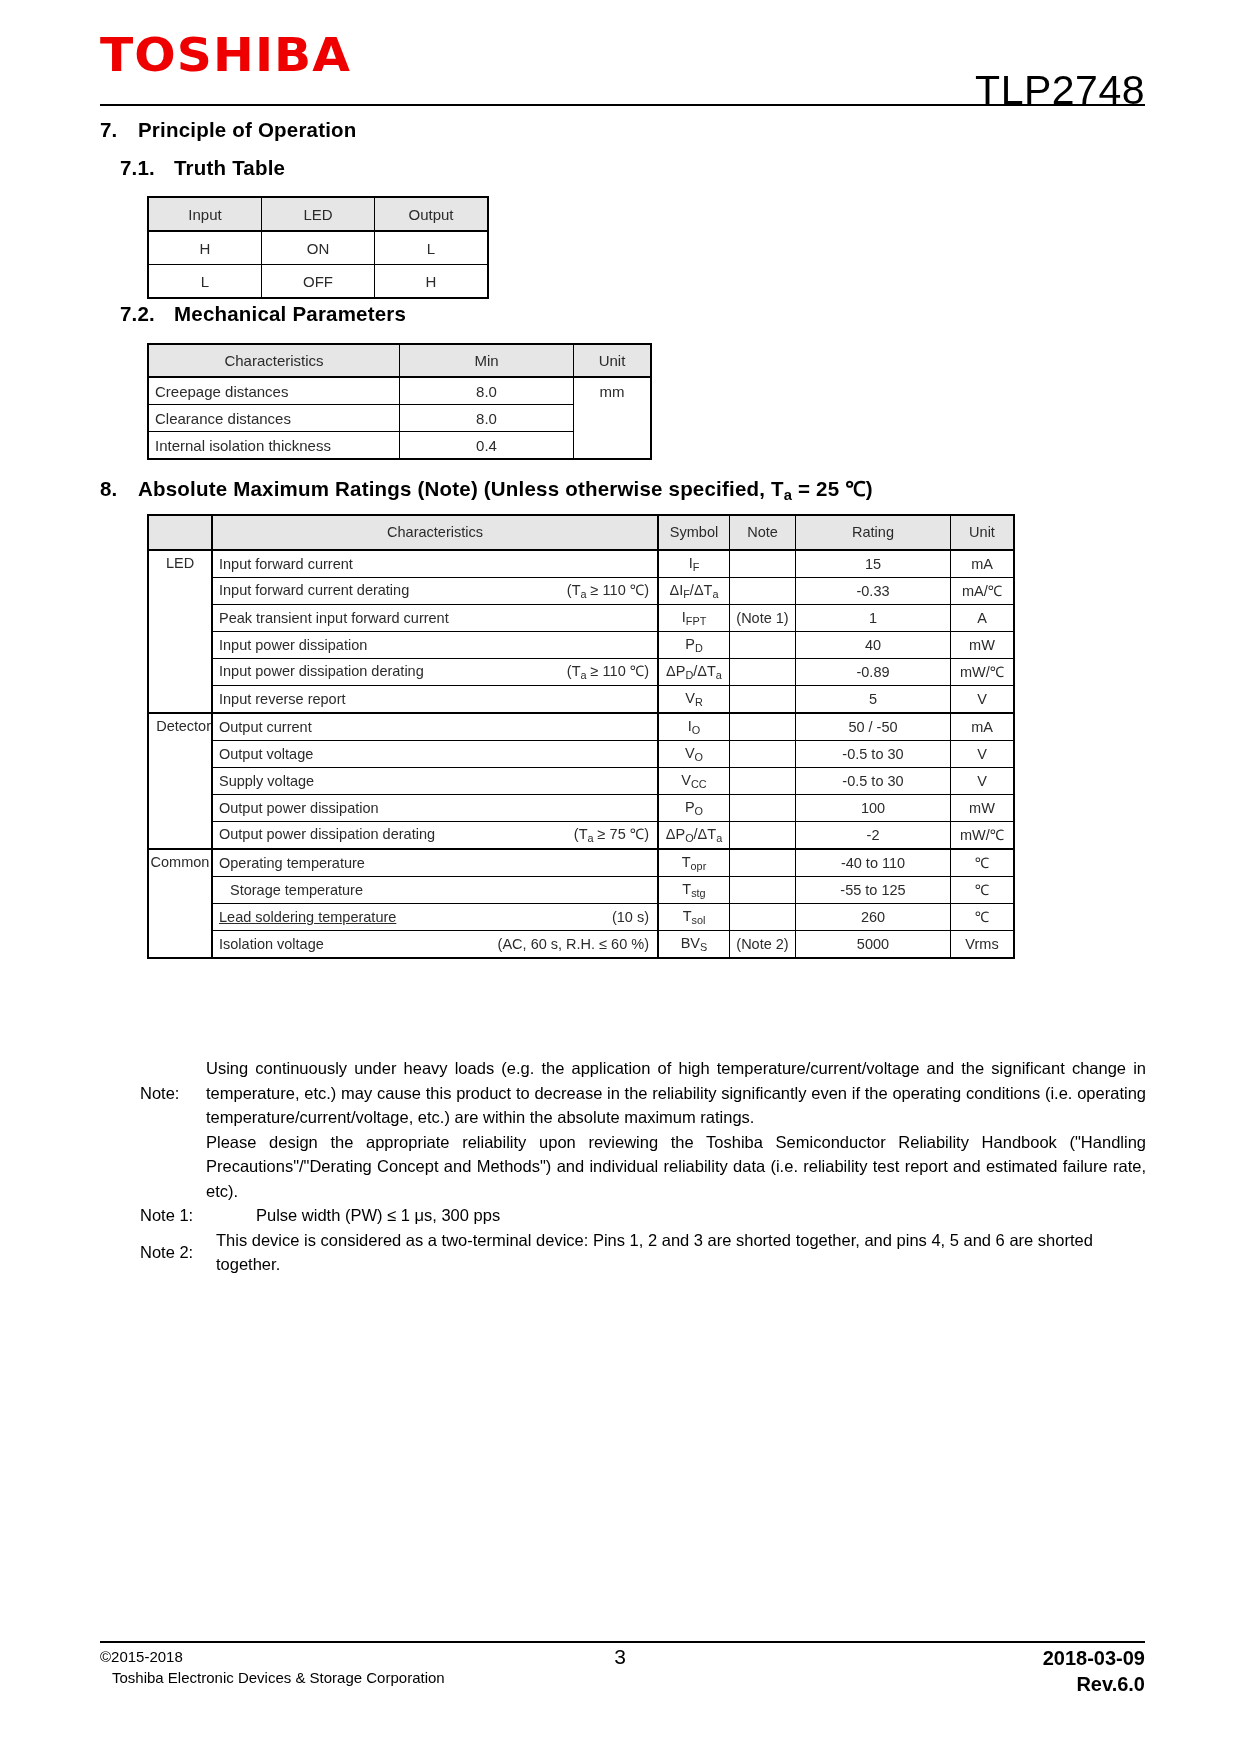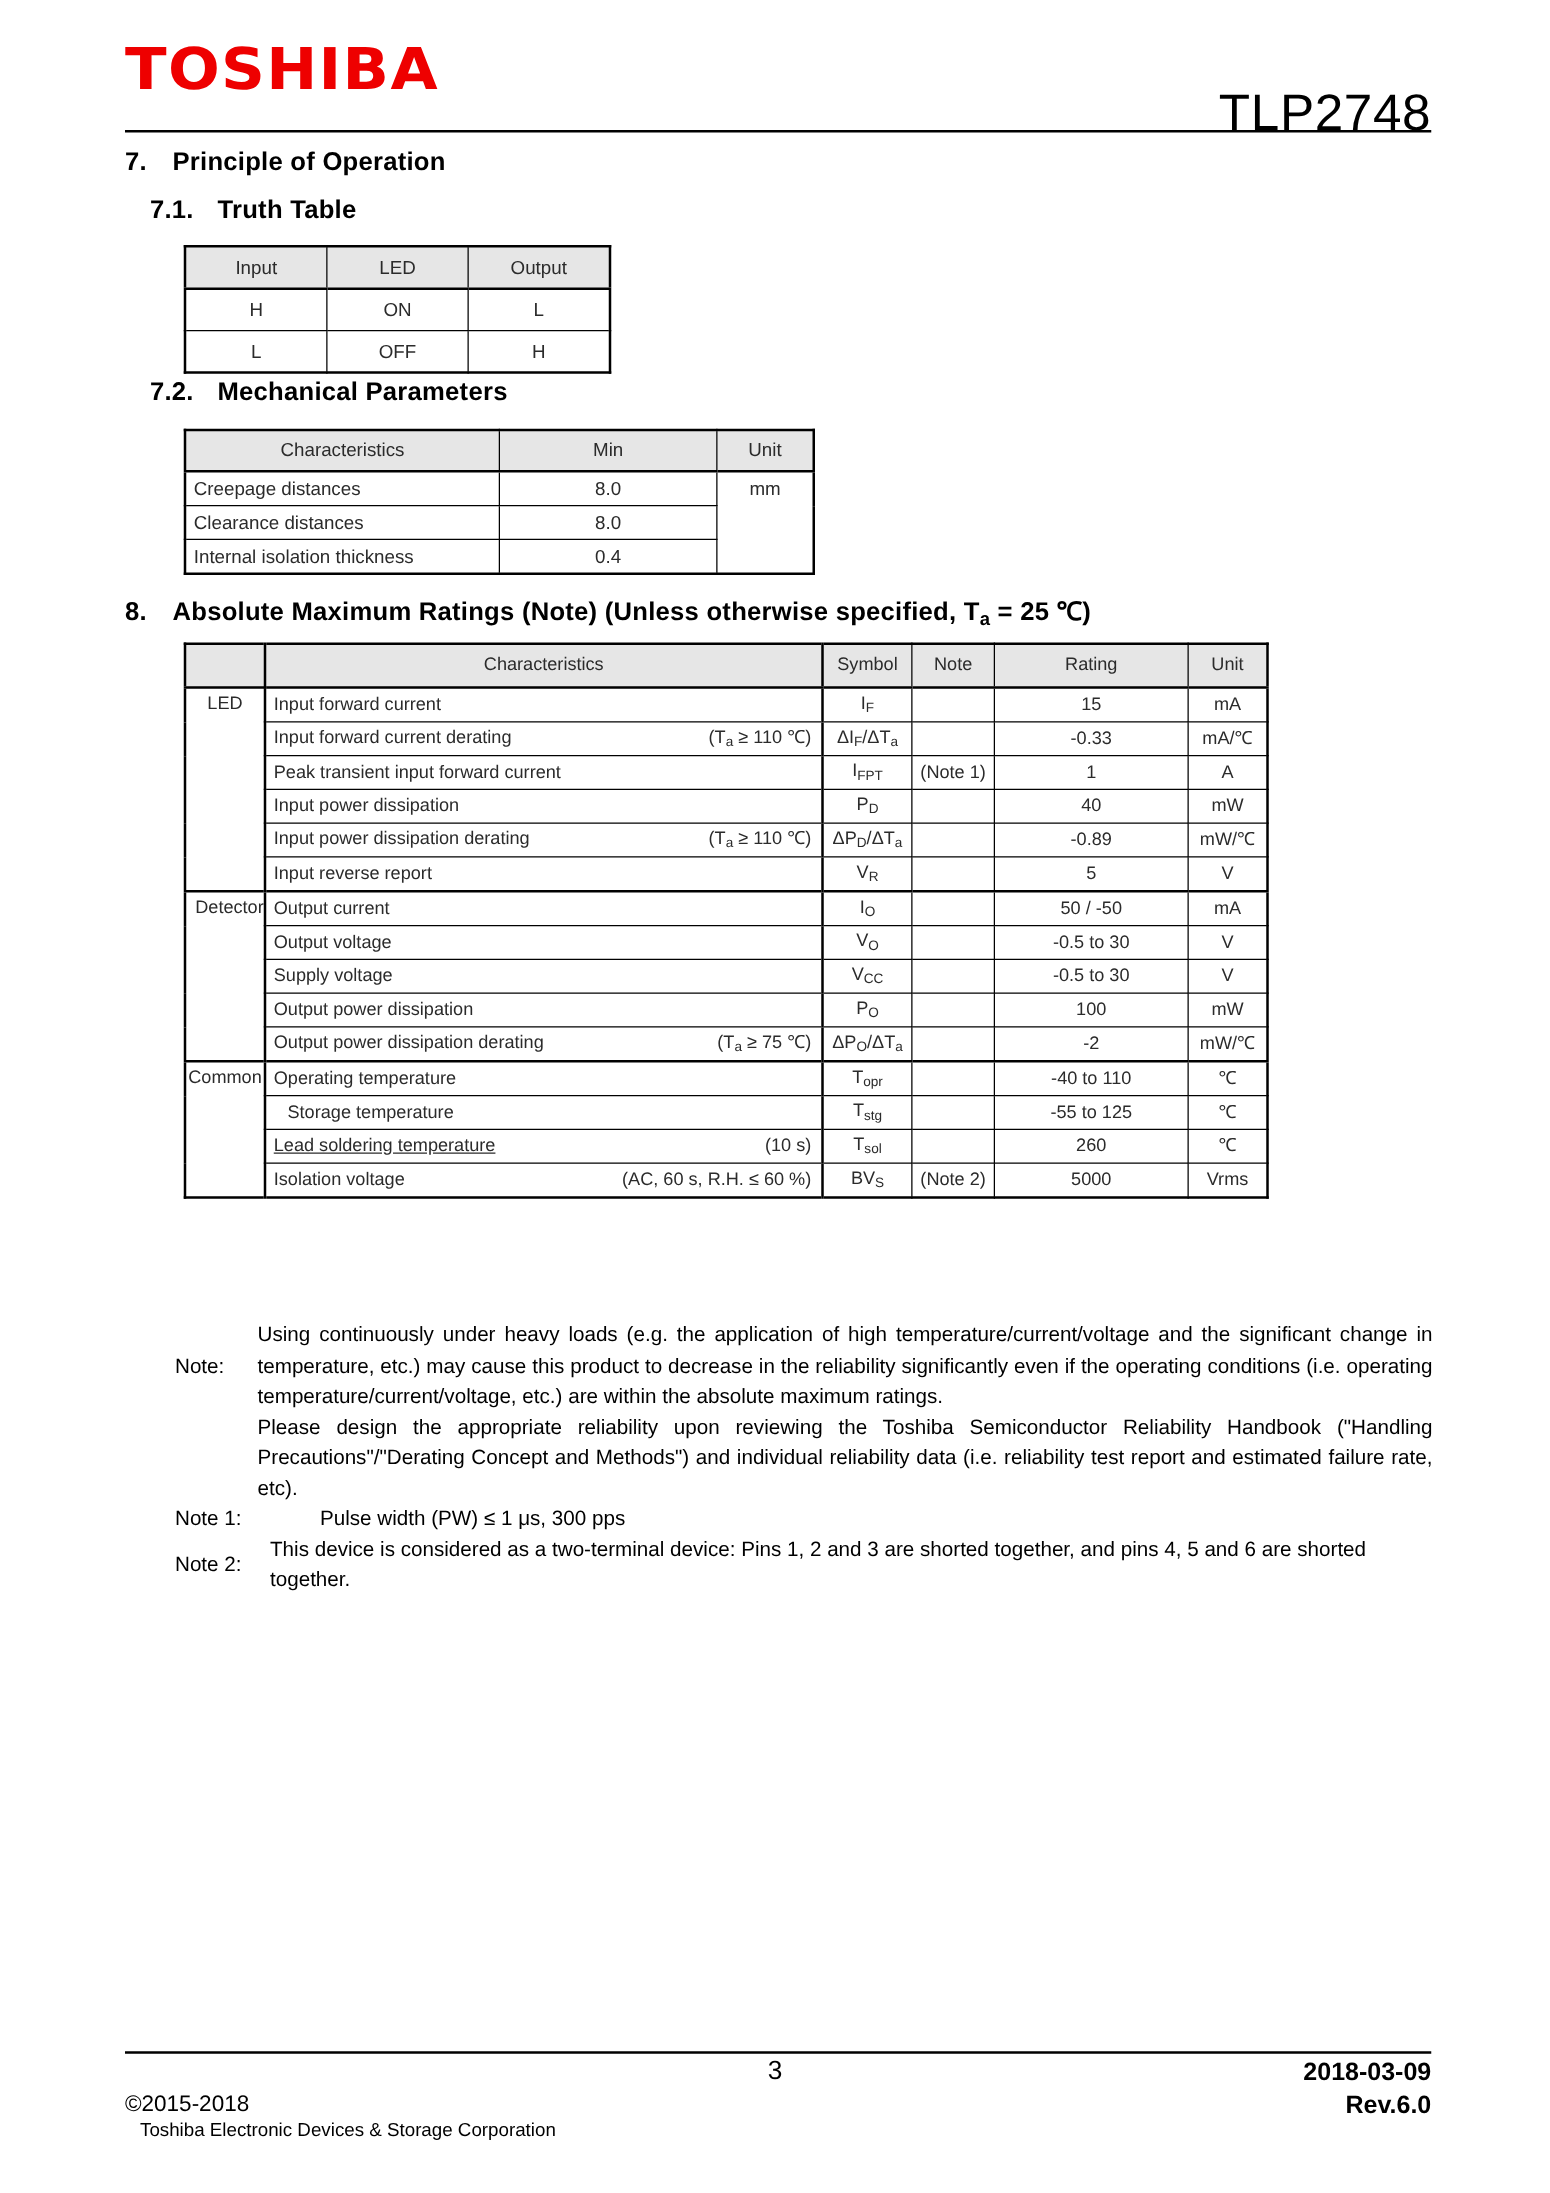--- a/index.html
+++ b/index.html
@@ -153,21 +153,21 @@
   
   .ftr-rule {
     position: absolute;
     left: 100px; top: 1641px;
     width: 1045px;
     height: 0;
     border-top: 2.5px solid #000;
   }
   .ftr { position: absolute; font-size: 15px; line-height: 21px; }
   #footer-left  { left: 100px; top: 1646px; }
-  #footer-left .cc { font-size: 18px; margin-top: 27px; }
+  #footer-left .cc { font-size: 15px; }
   #footer-left .corp { padding-left: 12px; }
   #footer-page  { left: 0; top: 1646px; width: 1240px; text-align: center; font-size: 21px; }
   #footer-right { right: 95px; top: 1645px; text-align: right; font-size: 20px; line-height: 26px; font-weight: bold; }
 </style>
 </head>
 <body>
 
 <div class="page">
 
   <div class="hdr">

